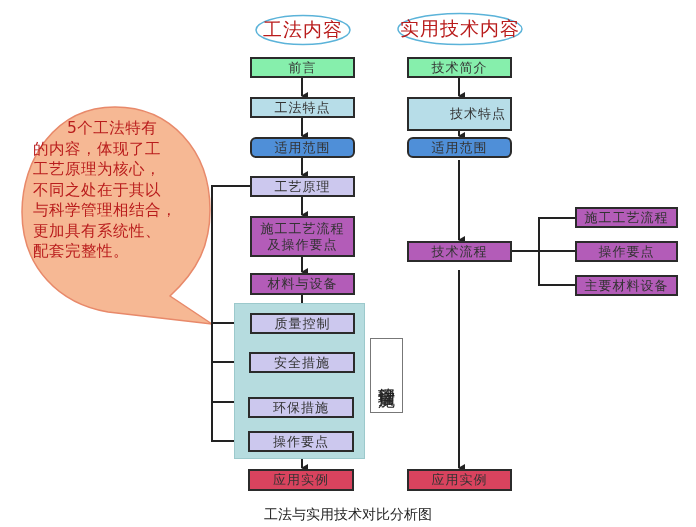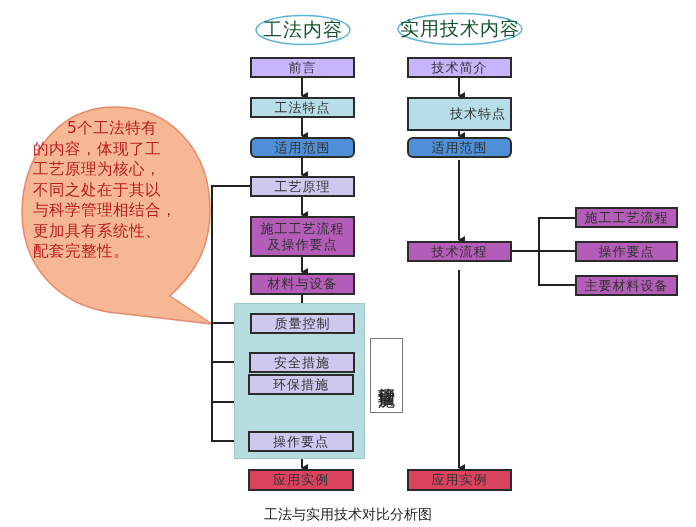--- a/index.html
+++ b/index.html
@@ -2,29 +2,29 @@
 <html><head>
 <meta charset="utf-8">
 <style>
   html, body { margin:0; padding:0; background:#ffffff; }
   body { width:696px; height:527px; position:relative; overflow:hidden;
          font-family:"DejaVu Sans", "Liberation Sans", sans-serif; }
   #diagram { position:absolute; left:0; top:0; }
   .box { position:absolute; box-sizing:border-box; border:2px solid #2b2b2b;
          display:flex; align-items:center; justify-content:center; text-align:center;
          font-size:13px; color:#333; line-height:16px; letter-spacing:1px; }
-  .green { background:#c4b5fd; }
+  .green { background:#86efac; }
   .lightblue { background:#b7dde8; }
   .blue { background:#4f8fd8;border-radius:6px; }
   .lavender { background:#ccc8ee; }
   .purple { background:#b35cb8; }
   .red { background:#d9435e; }
   .panel { position:absolute; left:234px; top:303px; width:131px; height:156px;
            background:#b6dcdf; border:1px solid #9cc9cc; box-sizing:border-box; }
-  .header { position:absolute; font-size:19px; color:#14532d; display:flex;
+  .header { position:absolute; font-size:19px; color:#b91c1c; display:flex;
             align-items:center; justify-content:center; letter-spacing:1px; }
   .mgmt { position:absolute; left:370px; top:338px; width:33px; height:75px;
           border:1px solid #777; background:#fff; box-sizing:border-box;
           font-size:17px; line-height:17px; color:#222; display:flex;
           align-items:center; justify-content:center; writing-mode:vertical-rl;
           text-orientation:upright; letter-spacing:1px; }
   .bubble-text { position:absolute; left:33px; top:118px; width:170px;
                  font-size:15.5px; line-height:20.5px; color:#b91c1c; letter-spacing:0.5px; }
   .caption { position:absolute; left:0; width:696px; top:506px; text-align:center;
              font-family:"DejaVu Serif", "Liberation Serif", serif; font-size:14px; color:#222; }
@@ -101,21 +101,21 @@
 </div>
 <div class="box purple" style="left:250px;top:273px;width:105px;height:22px;">
     <span>材料与设备</span>
   </div>
 <div class="box lavender" style="left:250px;top:313px;width:105px;height:21px;">
     <span>质量控制</span>
   </div>
 <div class="box lavender" style="left:249px;top:352px;width:106px;height:21px;">
     <span>安全措施</span>
   </div>
-<div class="box lavender" style="left:248px;top:374px;width:106px;height:21px;">
+<div class="box lavender" style="left:248px;top:397px;width:106px;height:21px;">
     <span>环保措施</span>
   </div>
 <div class="box lavender" style="left:248px;top:431px;width:106px;height:21px;">
     <span>操作要点</span>
   </div>
 <div class="box red" style="left:248px;top:469px;width:106px;height:22px;">
     <span>应用实例</span>
   </div>
 
 <div class="mgmt">管理措施</div>

